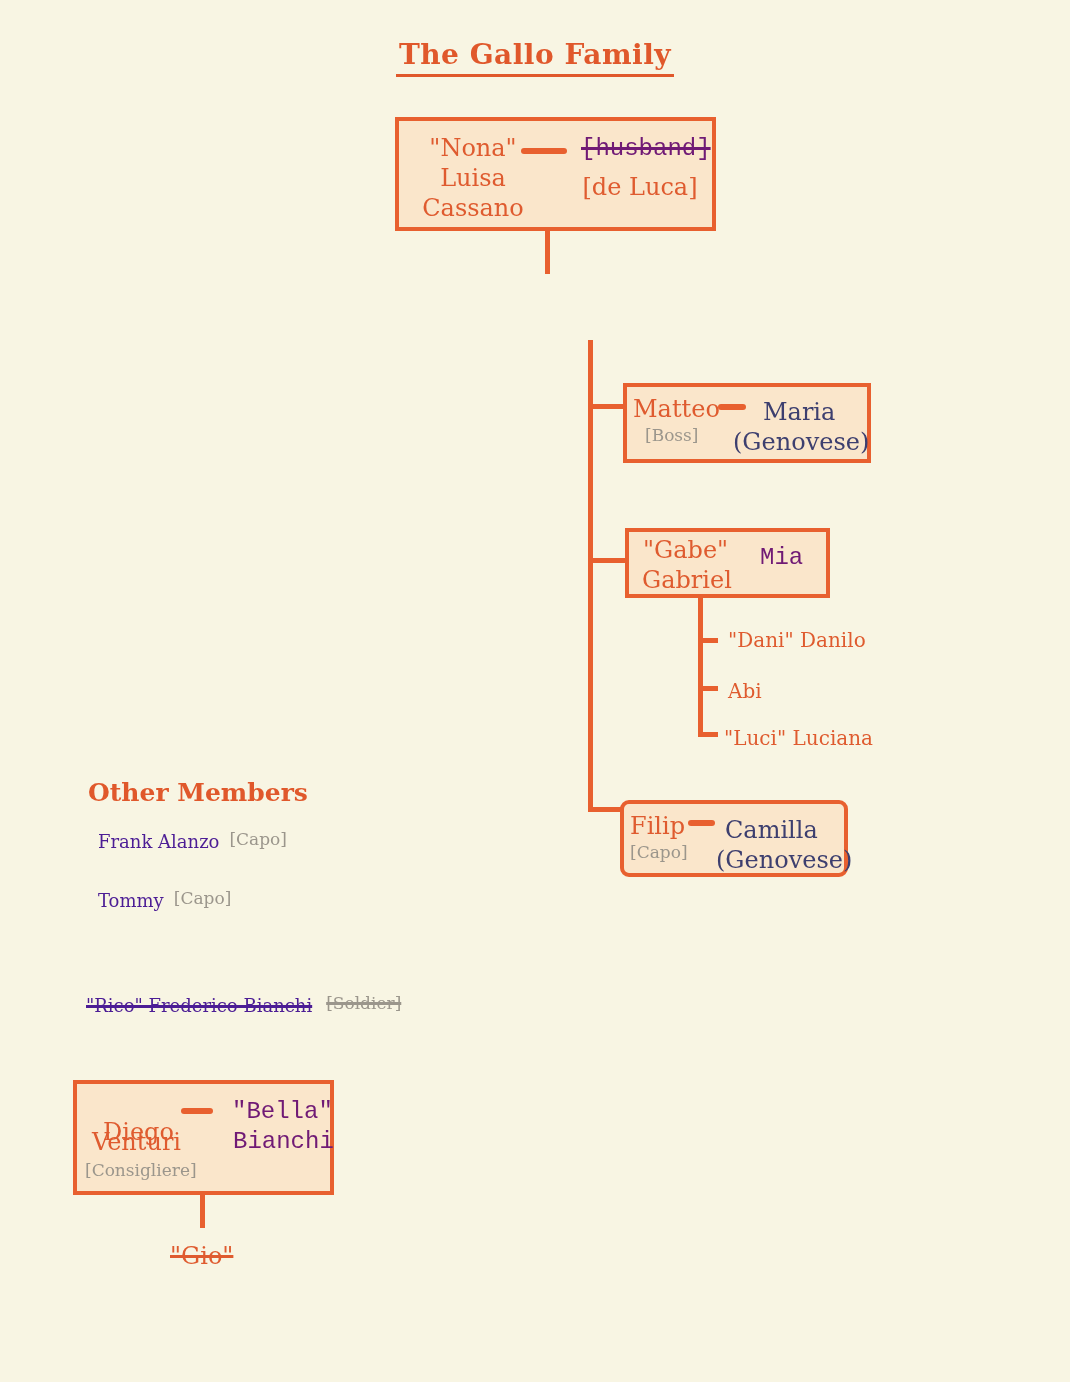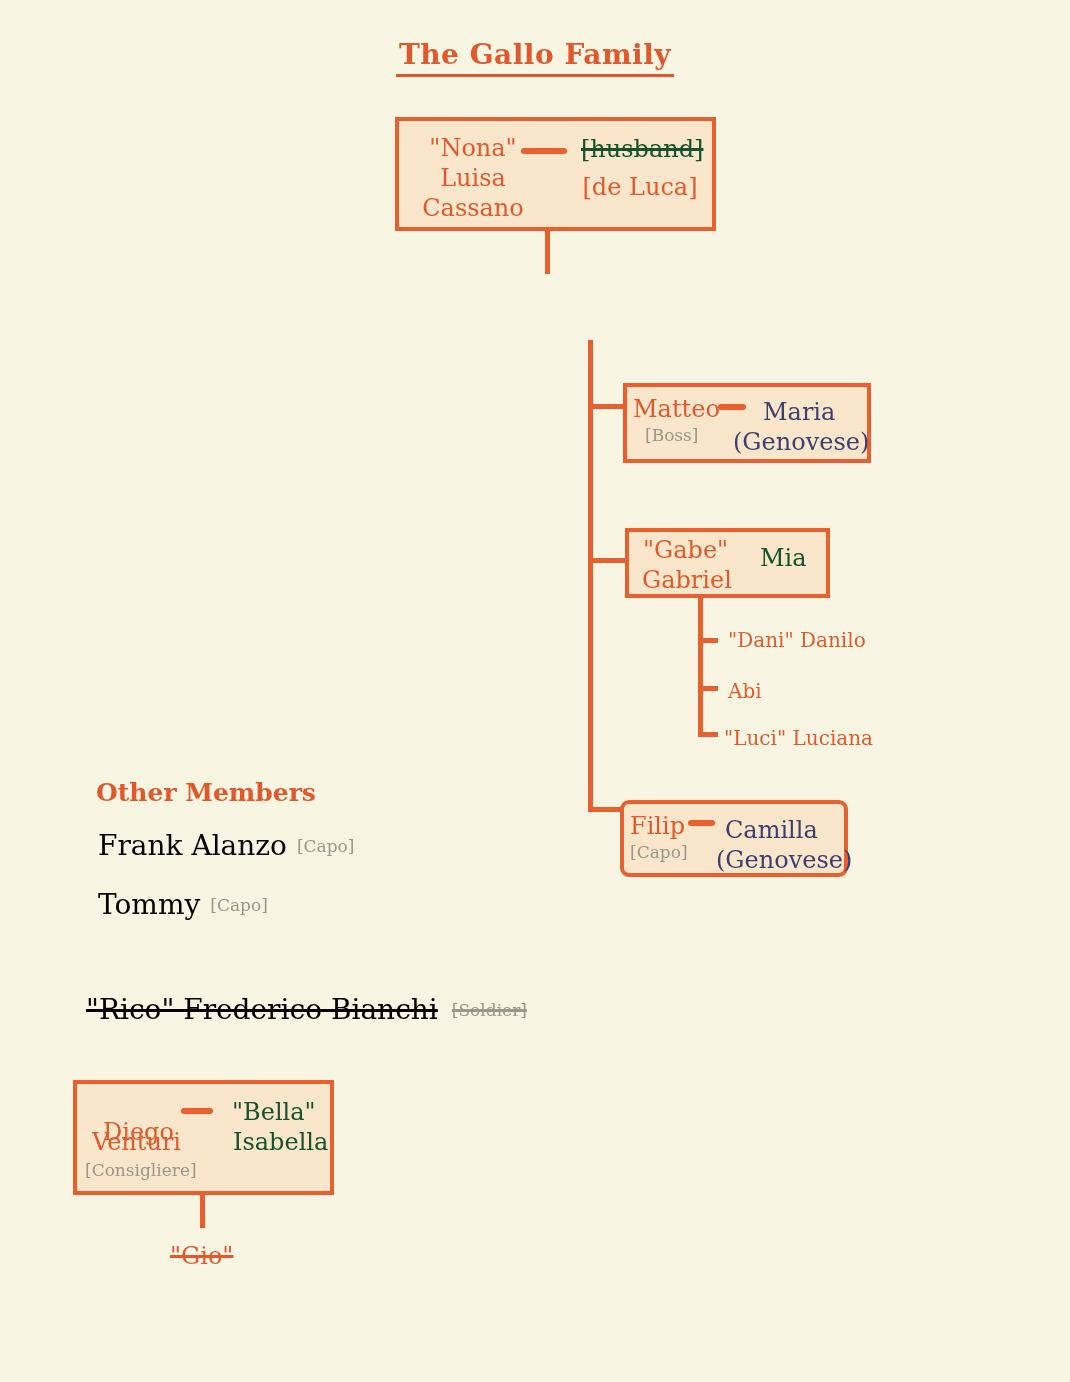--- a/index.html
+++ b/index.html
@@ -26,31 +26,31 @@
     position: absolute;
     background: #FAE6CB;
     border: 4px solid #E8602F;
     box-sizing: border-box;
   }
   .hline, .vline { position: absolute; background: #E8602F; }
   .dash { position: absolute; background: #E8602F; height: 6px; border-radius: 3px; }
   .orange { color: #DF5B2F; }
   .navy   { color: #3D3F6F; }
   .gray   { color: #9B968C; }
-  .dark   { color: #14532d; }
+  .dark   { color: #701a75; font-family: Liberation Mono, monospace; }
   .t24 { font-size: 24px; }
   .t20 { font-size: 20px; }
   .t17 { font-size: 17px; }
   .struck {
     text-decoration: line-through;
     text-decoration-thickness: 3px;
   }
   .pad-strike { padding-left: 14px; padding-right: 4px; }
   .member { position: absolute; white-space: nowrap; }
-  .member .mname { font-size: 28px; color: #000000; }
+  .member .mname { font-size: 18px; color: #4c1d95; }
   .member .mrole { font-size: 17px; color: #9B968C; margin-left: 10px; vertical-align: 3px; }
   .heading { font-size: 25px; font-weight: bold; color: #E0582B; }
   .center { text-align: center; }
 </style>
 </head>
 <body>
 
 <div class="canvas">
 
   <div class="title-wrap">
@@ -101,21 +101,21 @@
   <div class="abs t20 orange" style="left:724px; top:726px;">"Luci" Luciana</div>
 
   <div class="box" style="left:620px; top:800px; width:228px; height:77px;border-radius:9px;">
     <div class="abs t24 orange" style="left:6px; top:8px;">Filip</div>
     <div class="abs t17 gray" style="left:6px; top:38px;">[Capo]</div>
     <div class="dash" style="left:64px; top:16px; width:27px;"></div>
     <div class="abs t24 navy" style="left:101px; top:12px;">Camilla</div>
     <div class="abs t24 navy" style="left:92px; top:42px;">(Genovese)</div>
   </div>
 
-  <div class="abs heading" style="left:96px; top:778px;text-align:right;">Other Members</div>
+  <div class="abs heading" style="left:88px; top:778px;text-align:right;">Other Members</div>
 
   <div class="member" style="left:98px; top:829px;">
     <span class="mname">Frank Alanzo</span><span class="mrole">[Capo]</span>
   </div>
 
   <div class="member" style="left:98px; top:888px;">
     <span class="mname">Tommy</span><span class="mrole">[Capo]</span>
   </div>
 
 
@@ -123,20 +123,20 @@
     <span class="mname pad-strike struck">"Rico" Frederico Bianchi</span><span class="mrole struck">[Soldier]</span>
   </div>
 
 
   <div class="box" style="left:73px; top:1080px; width:261px; height:115px;">
     <div class="abs t24 orange" style="left:26px; top:14px;margin-top:20px;">Diego</div>
     <div class="abs t24 orange" style="left:15px; top:44px;">Venturi</div>
     <div class="abs t17 gray" style="left:8px; top:76px;">[Consigliere]</div>
     <div class="dash" style="left:104px; top:24px; width:32px;"></div>
     <div class="abs t24 dark" style="left:155px; top:14px;">"Bella"</div>
-    <div class="abs t24 dark" style="left:156px; top:44px;">Isabella</div>
+    <div class="abs t24 dark" style="left:156px; top:44px;">Bianchi</div>
   </div>
 
   <div class="abs t24 orange" style="left:160px; top:1242px;">
     <span style="padding:0 10px;" class="struck">"Gio"</span>
   </div>
 
 </div>
 
 </body></html>

